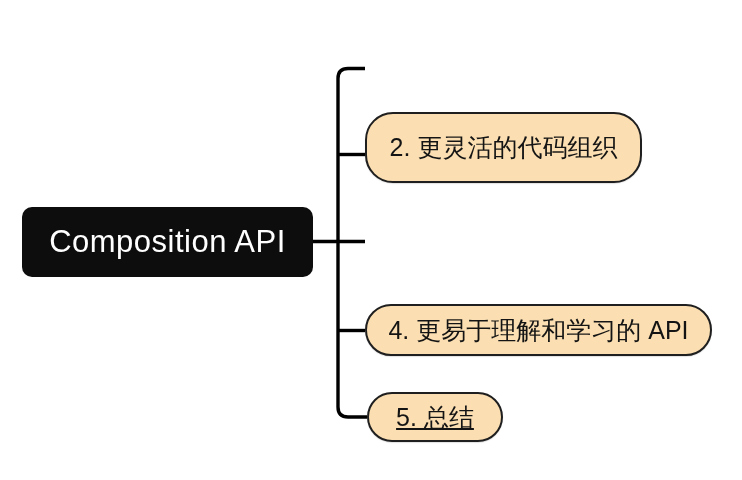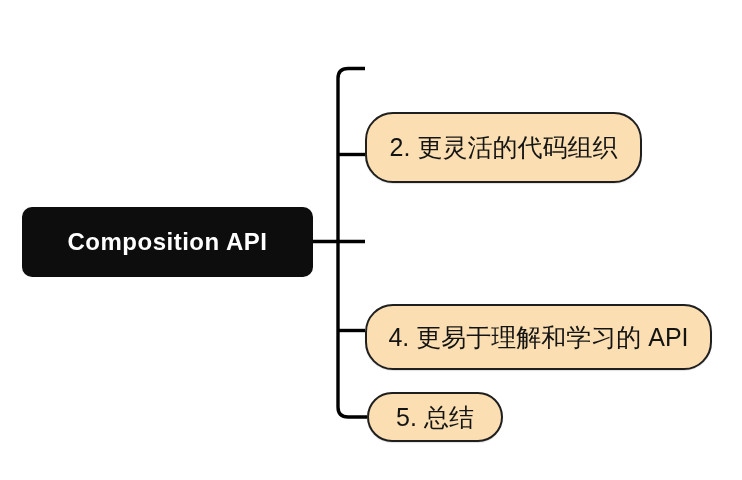--- a/index.html
+++ b/index.html
@@ -37,22 +37,22 @@
     top: 207px;
     width: 291px;
     height: 70px;
     box-sizing: border-box;
     background: var(--root-bg, #0d0d0d);
     color: var(--root-text, #ffffff);
     border-radius: 10px;
     display: flex;
     align-items: center;
     justify-content: center;
-    font-size: 24px;
-    font-weight: 700;
+    font-size: 31px;
+    font-weight: 400;
     letter-spacing: 0.5px;
     white-space: nowrap;
   }
   .branch {
     position: absolute;
     left: 365px;
     box-sizing: border-box;
     background: var(--branch-bg, #fbdfb2);
     border: 2px solid var(--branch-border, #1f1f1f);
     border-radius: 28px;
@@ -61,22 +61,22 @@
     justify-content: center;
     font-size: 25px;
     font-weight: 500;
     color: var(--branch-text, #141414);
     white-space: nowrap;
     box-shadow: 0 1px 1px rgba(0,0,0,0.12);
   }
   .b1 { top: 42px;  width: 322px; height: 53px; }
   .b2 { top: 112px; width: 277px; height: 71px; }
   .b3 { top: 216px; width: 278px; height: 54px; }
-  .b4 { top: 304px; width: 347px; height: 66px; }
-  .b5 { top: 392px; left: 367px; width: 136px; height: 50px; }
+  .b4 { top: 304px; width: 347px; height: 52px; }
+  .b5 { top: 392px; left: 367px; width: 136px; height: 50px; text-decoration: underline; }
 </style>
 </head>
 <body>
 
 <div class="canvas">
 
   <svg class="connectors" width="742" height="480" viewBox="0 0 742 480" aria-hidden="true">
     <path class="connector" d="M 313 241.5 H 365"></path>
     <path class="connector" d="M 365 68.5 H 348 Q 338 68.5 338 78.5 V 407 Q 338 417 348 417 H 367"></path>
     <path class="connector" d="M 338 154.5 H 365"></path>

